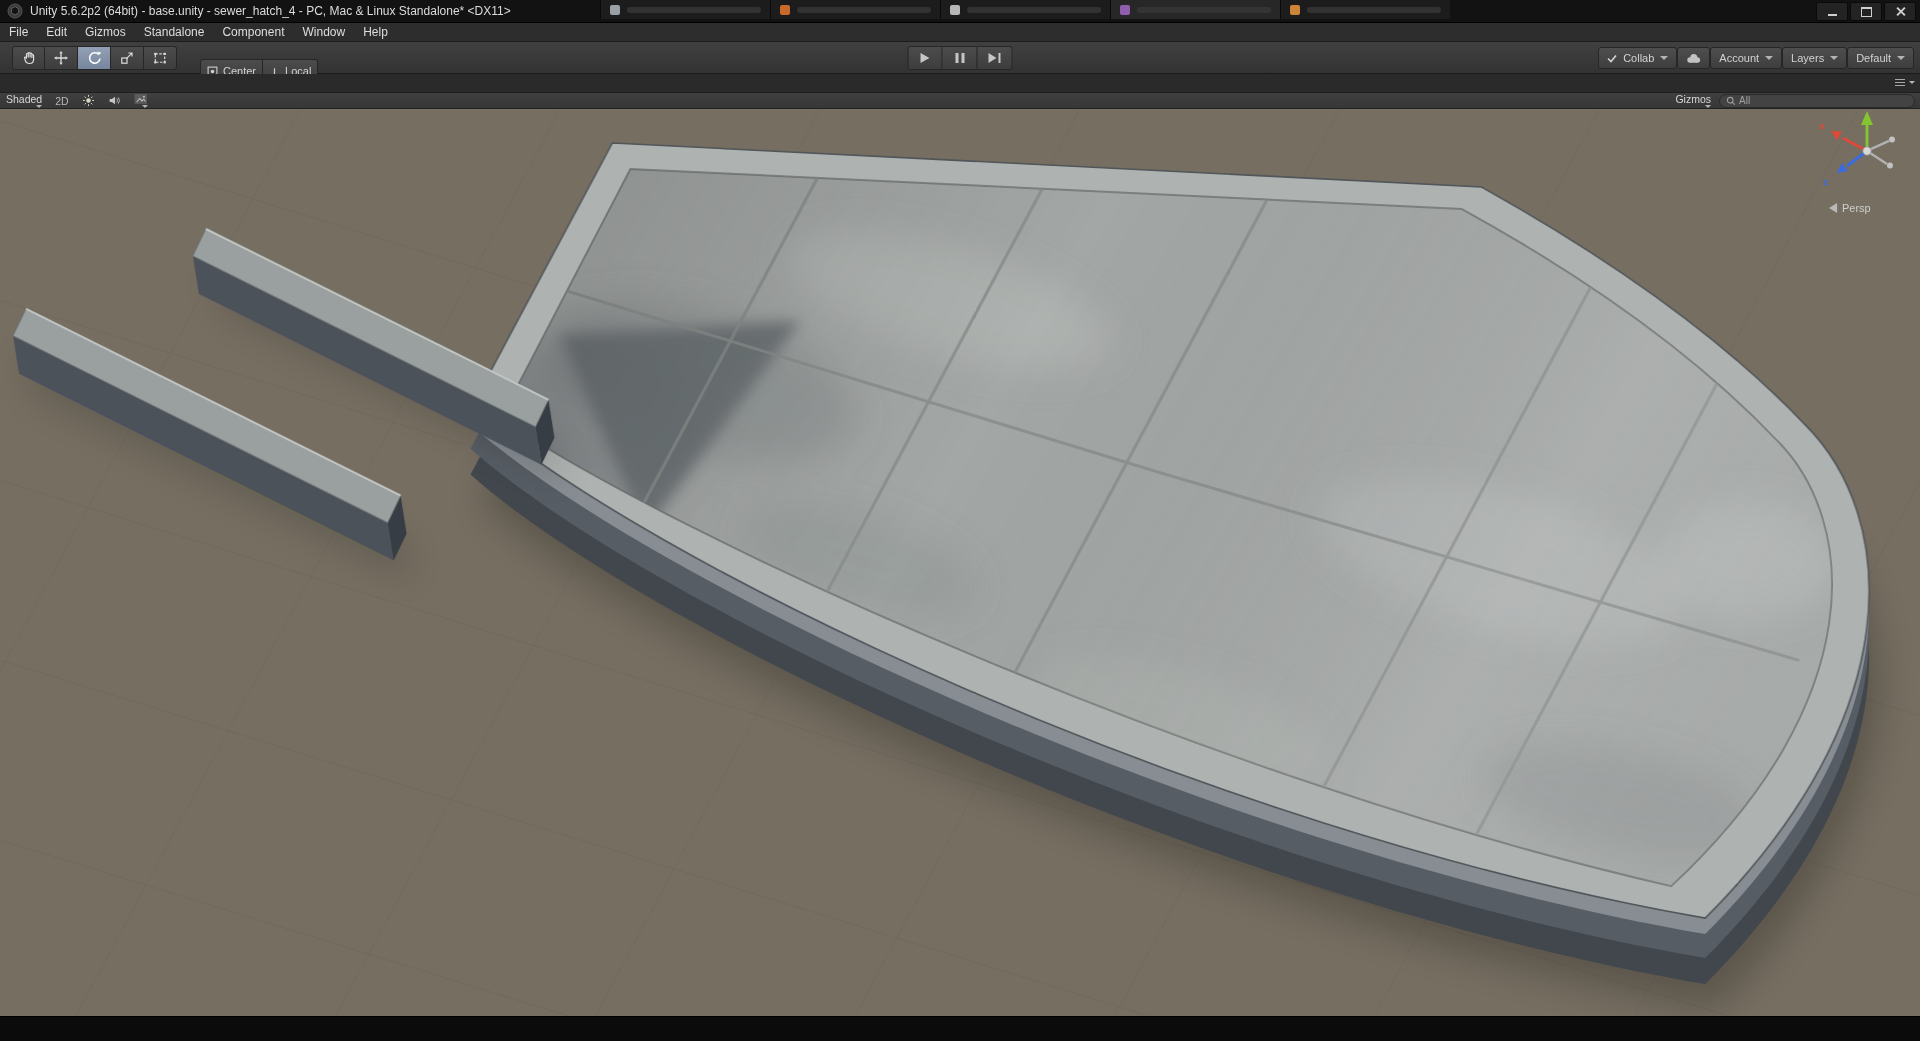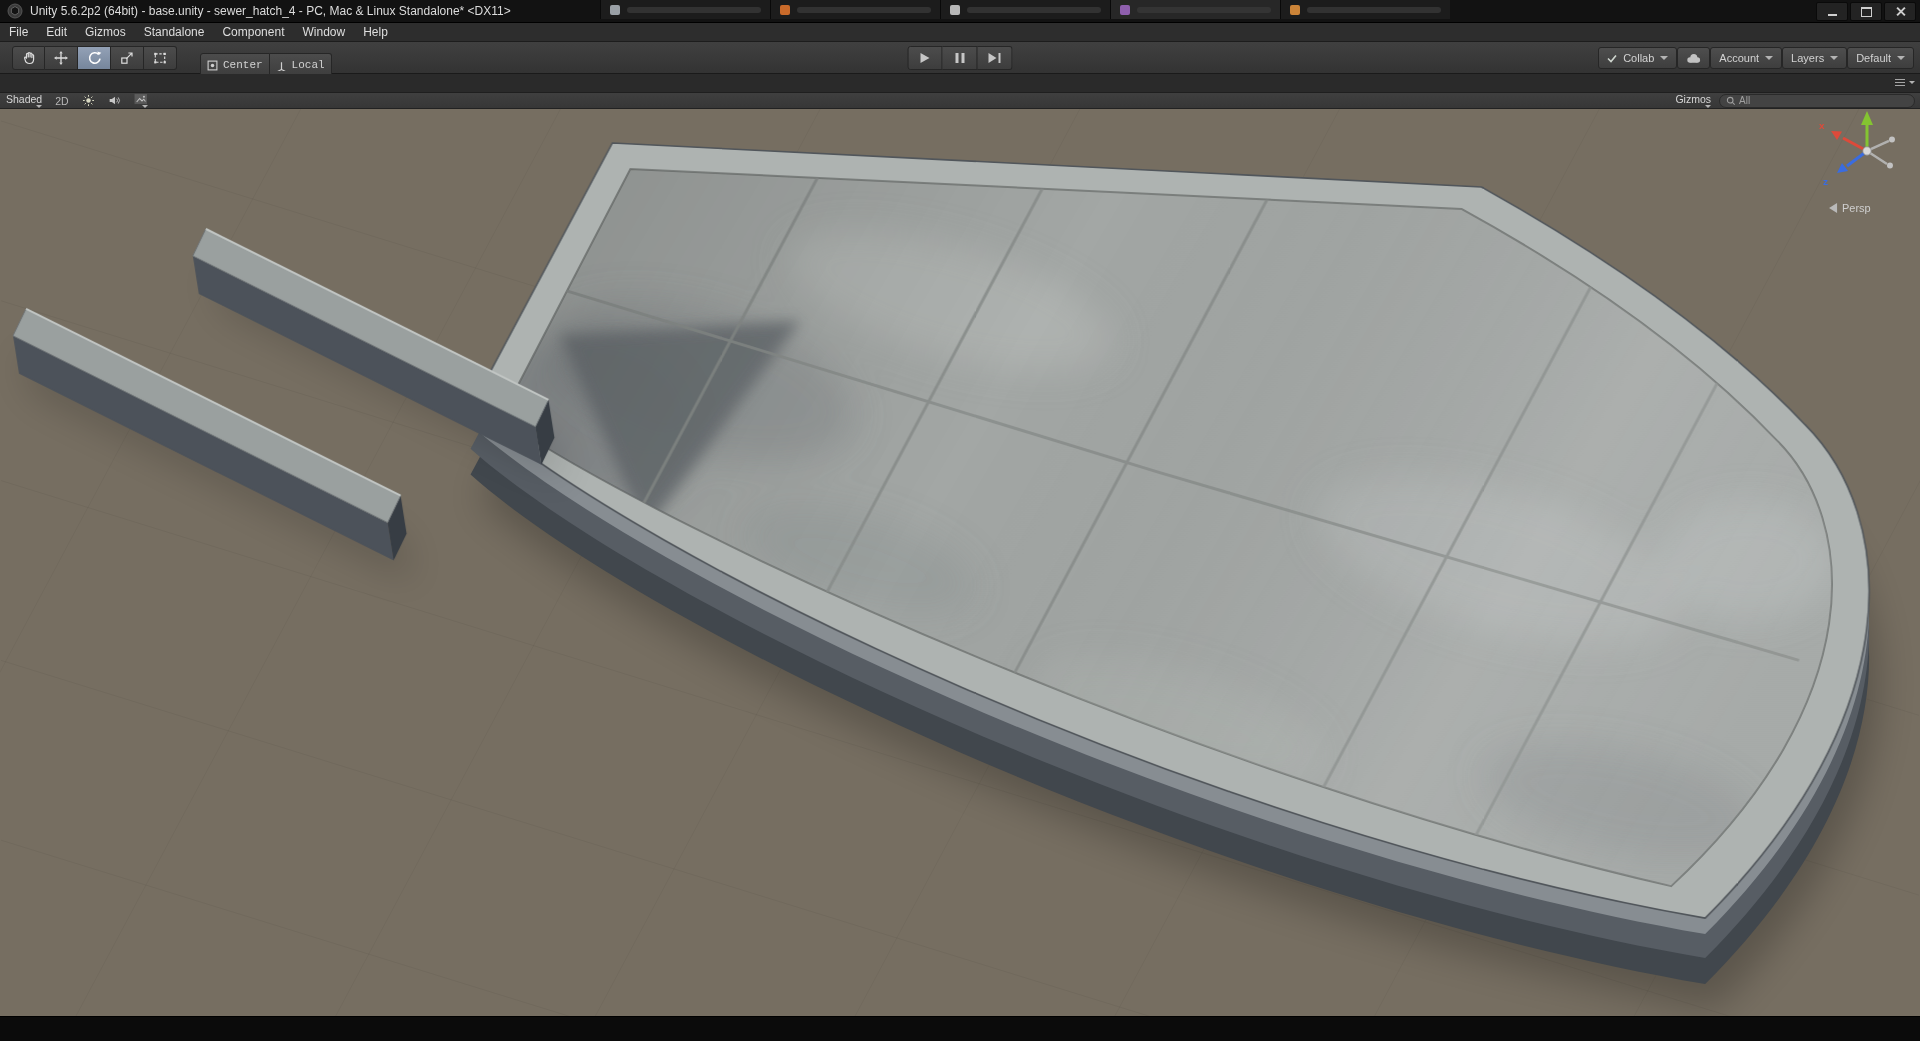--- a/index.html
+++ b/index.html
@@ -31,21 +31,21 @@
   
   .maintoolbar{position:absolute;left:0;top:42px;width:1920px;height:31px;background:linear-gradient(#404040,#333333);border-bottom:1px solid #1a1a1a;}
   .btn-group{display:flex;}
   .tbtn{height:24px;box-sizing:border-box;background:linear-gradient(#4c4c4c,#3d3d3d);border:1px solid #262626;border-left-width:0;
         display:flex;align-items:center;justify-content:center;color:#d2d2d2;font-size:11px;gap:5px;padding:0 6px;}
   .btn-group .tbtn:first-child{border-left-width:1px;border-radius:3px 0 0 3px;}
   .btn-group .tbtn:last-child{border-radius:0 3px 3px 0;align-items:center;}
   .tbtn.selected{background:linear-gradient(#93a1b6,#76869c);}
   .tools{position:absolute;left:12px;top:4px;}
   .tools .tbtn{width:33px;padding:0;}
-  .pivot{position:absolute;left:200px;top:11px;font-family:Liberation Mono, monospace;}
+  .pivot{position:absolute;left:200px;top:17px;}
   .playback{position:absolute;left:50%;top:4px;transform:translateX(-50%);}
   .playback .tbtn{width:35px;padding:0;}
   .tb-right{position:absolute;right:6px;top:5px;display:flex;}
   .drop{height:22px;box-sizing:border-box;background:linear-gradient(#4e4e4e,#3e3e3e);border:1px solid #262626;border-radius:3px;
         display:flex;align-items:center;gap:6px;padding:0 8px;color:#d2d2d2;font-size:11px;}
   .caret{width:0;height:0;border-left:4px solid transparent;border-right:4px solid transparent;border-top:4px solid #b3b3b3;flex:none;}
   .caret.sm{border-left-width:3px;border-right-width:3px;border-top-width:3.5px;}
   .play-tri{width:0;height:0;border-top:5px solid transparent;border-bottom:5px solid transparent;border-left:9px solid #c6c6c6;}
   .pause-bars{display:flex;gap:3px;}
   .pause-bars i{display:block;width:3px;height:10px;background:#c6c6c6;}

